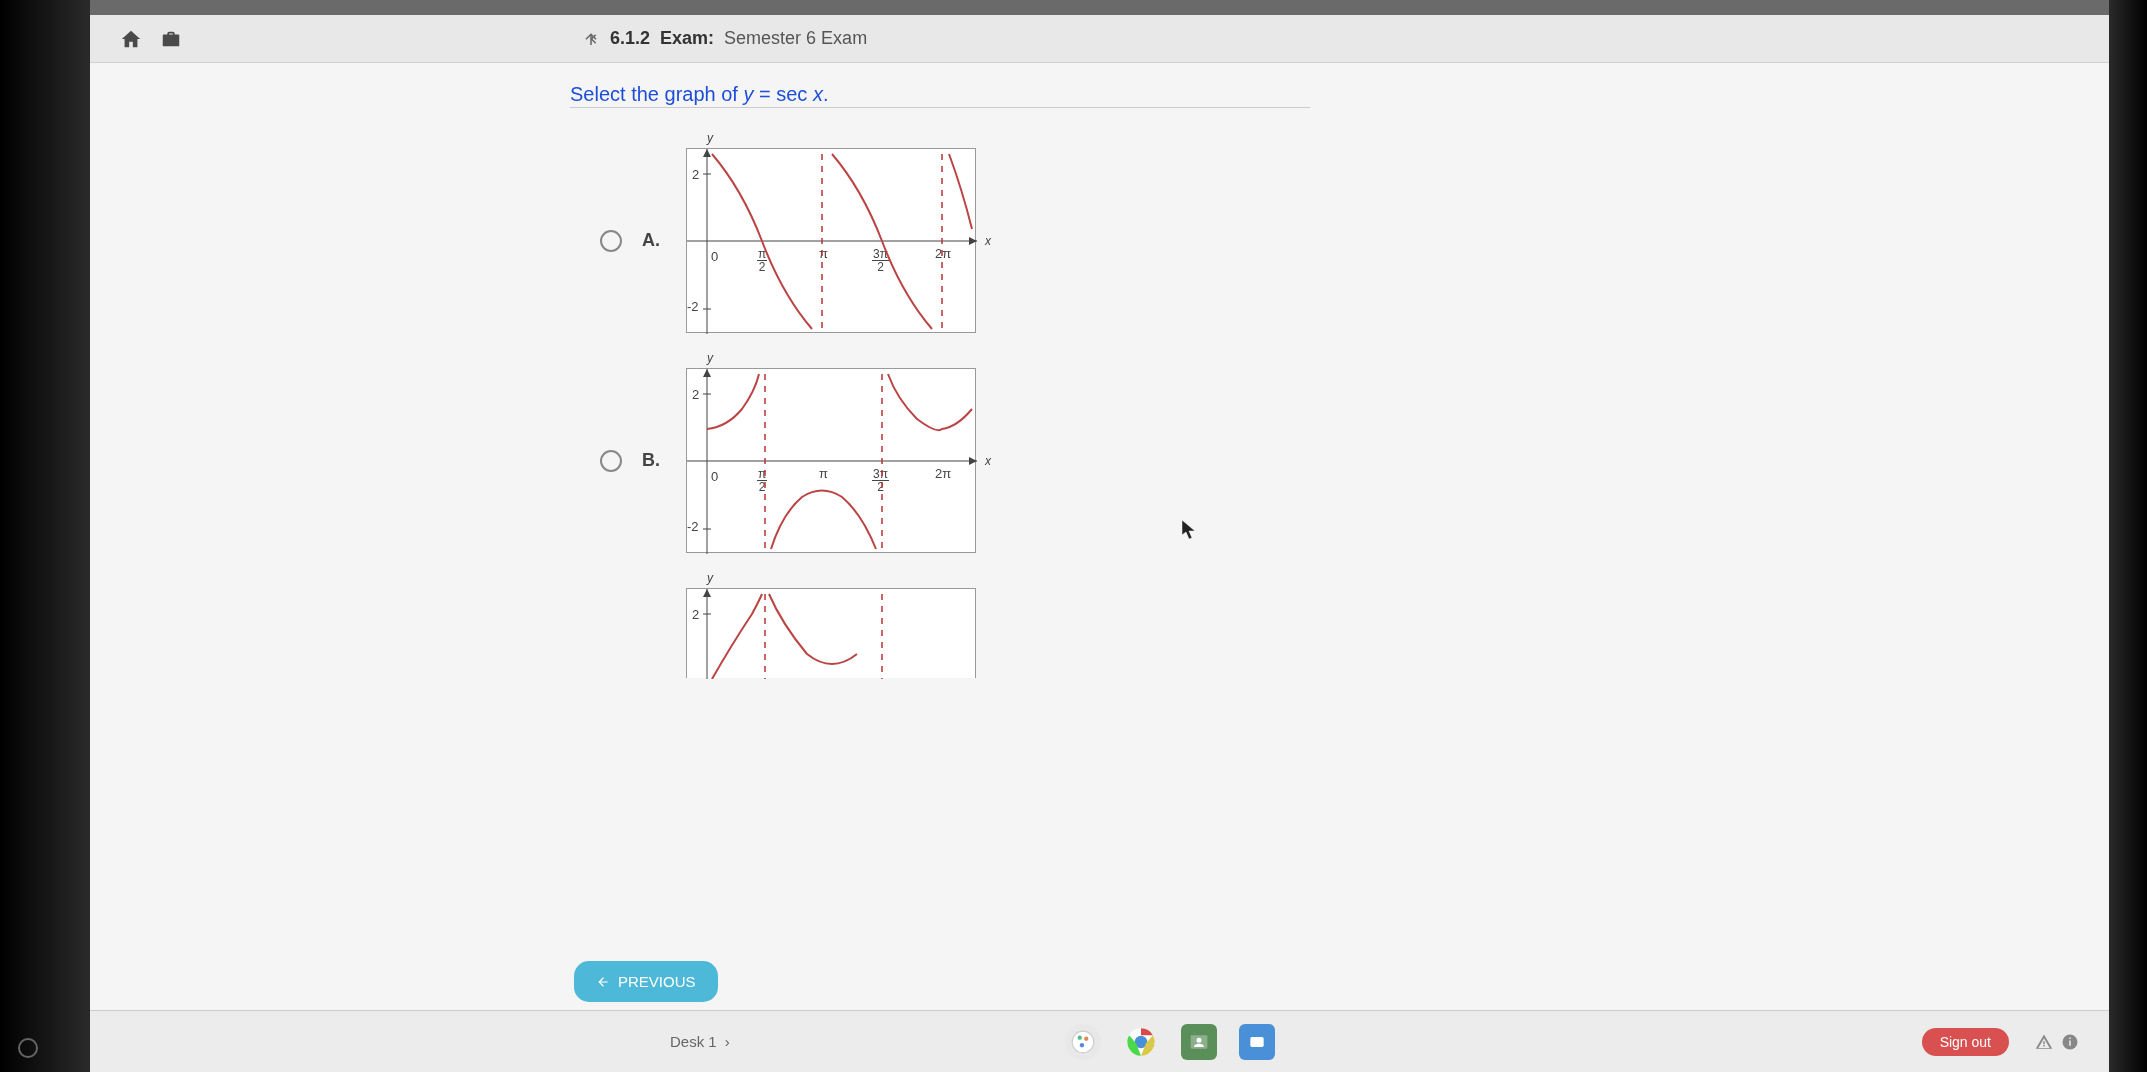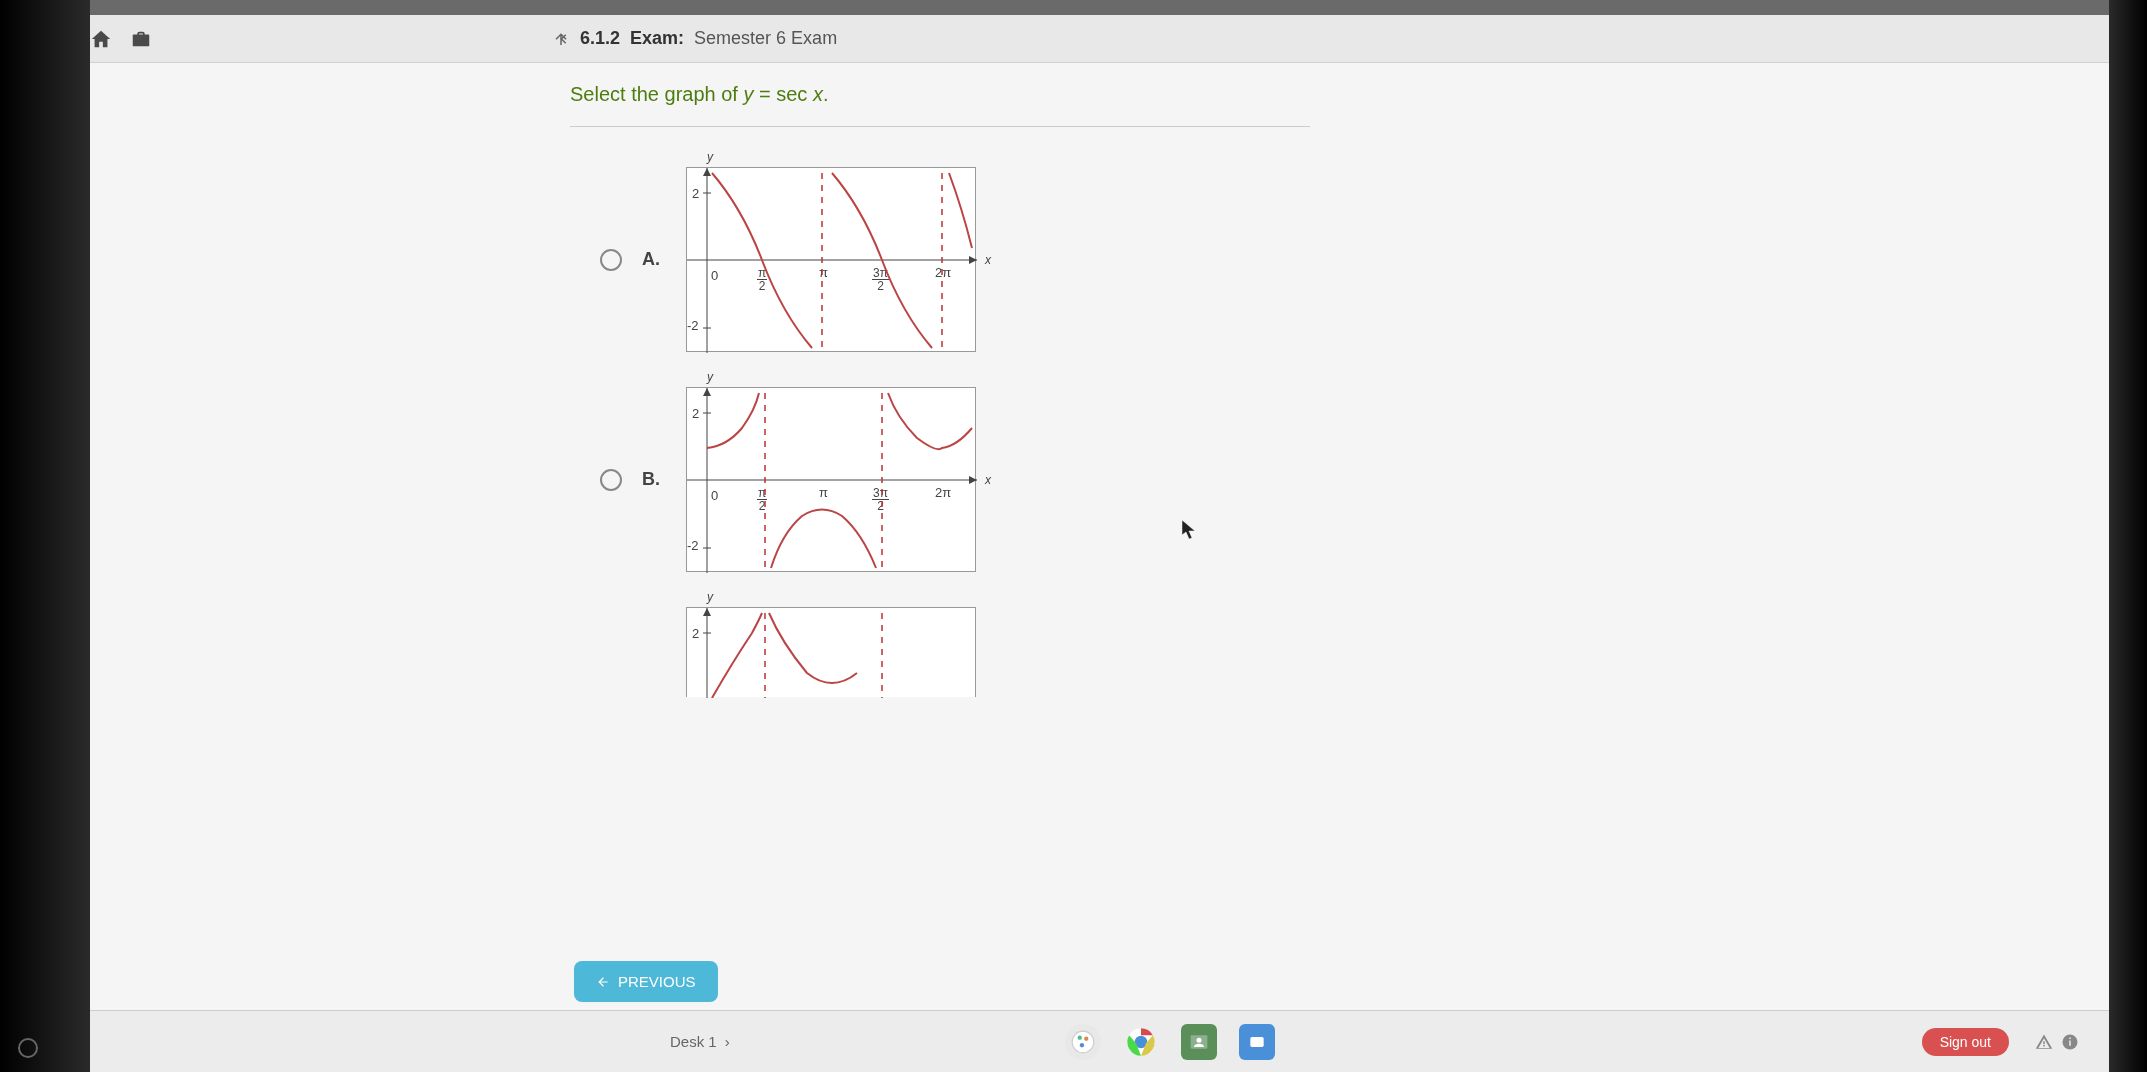--- a/index.html
+++ b/index.html
@@ -28,20 +28,21 @@
       background: #6a6a6a;
       display: flex;
       align-items: center;
       padding-left: 20px;
     }
     .top-bar {
       height: 48px;
       background: #e8e8e8;
       display: flex;
       align-items: center;
+      padding-left: 30px;
       border-bottom: 1px solid #d0d0d0;
     }
     .top-bar .icon-group {
       display: flex;
       gap: 18px;
       align-items: center;
     }
     .home-icon, .briefcase-icon {
       width: 22px;
       height: 22px;
@@ -69,22 +70,22 @@
       color: #333;
       text-align: center;
     }
     .content-area {
       padding: 20px 0 0 0;
       margin-left: 480px;
       max-width: 750px;
     }
     .question-text {
       font-size: 20px;
-      color: #4d7c0f;
-      margin-bottom: 20px;
+      color: #1d4ed8;
+      margin-bottom: 1px;
       font-style: normal;
     }
     .question-text .italic {
       font-style: italic;
     }
     .divider {
       border: none;
       border-top: 1px solid #ccc;
       margin-bottom: 40px;
       width: 740px;
@@ -180,21 +181,21 @@
     .frac .den { padding: 0 1px; }
     .previous-btn {
       position: absolute;
       left: 484px;
       bottom: 70px;
       background: #4db8d8;
       color: #fff;
       border: none;
       padding: 12px 22px;
       font-size: 15px;
-      border-radius: 8px;
+      border-radius: 15px;
       display: flex;
       align-items: center;
       gap: 8px;
       cursor: pointer;
     }
     .taskbar {
       position: absolute;
       bottom: 0;
       left: 0;
       right: 0;

